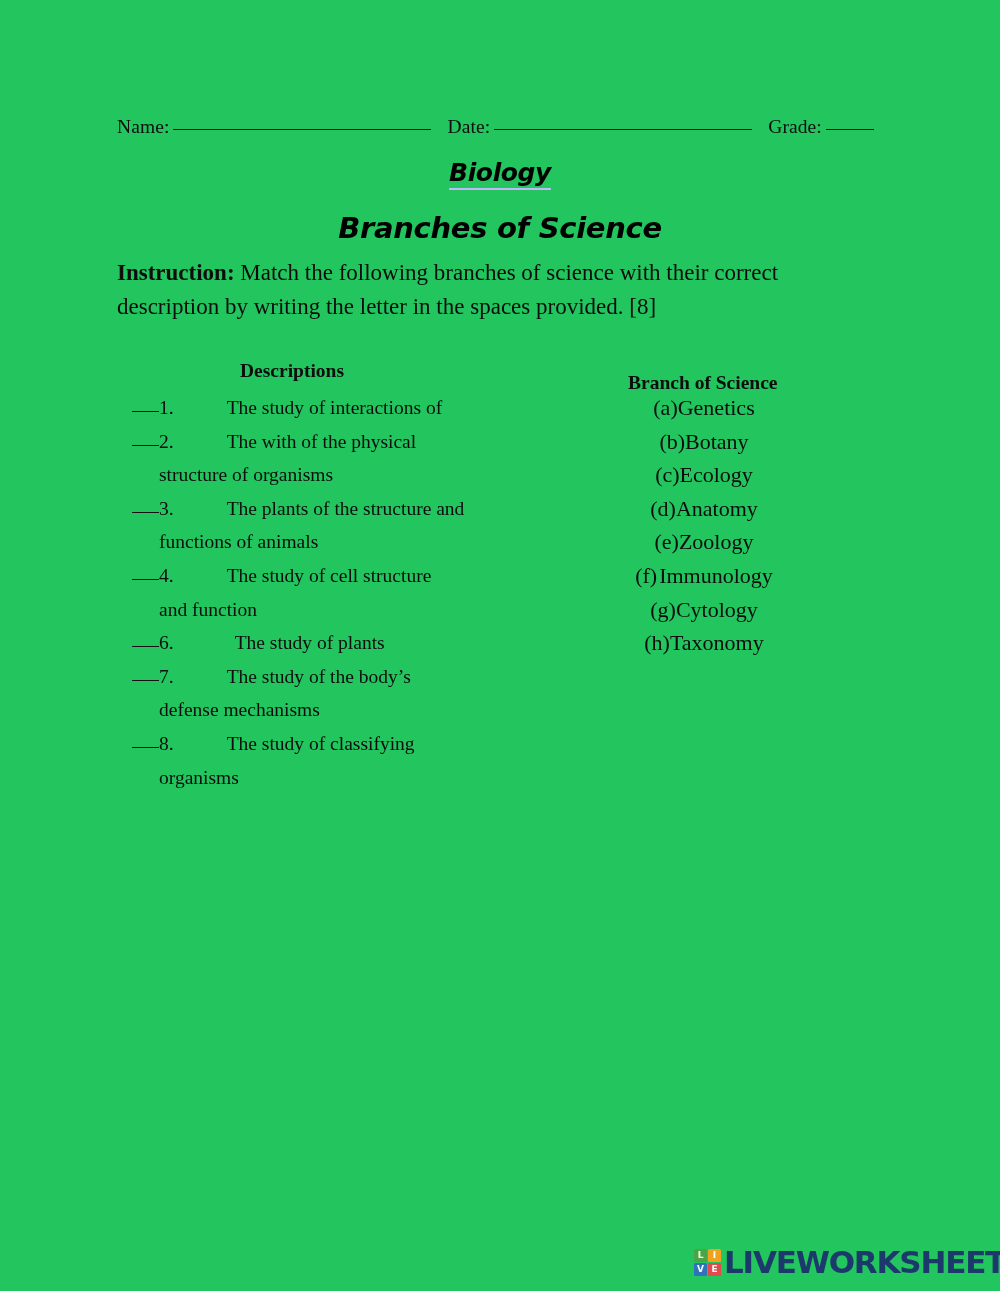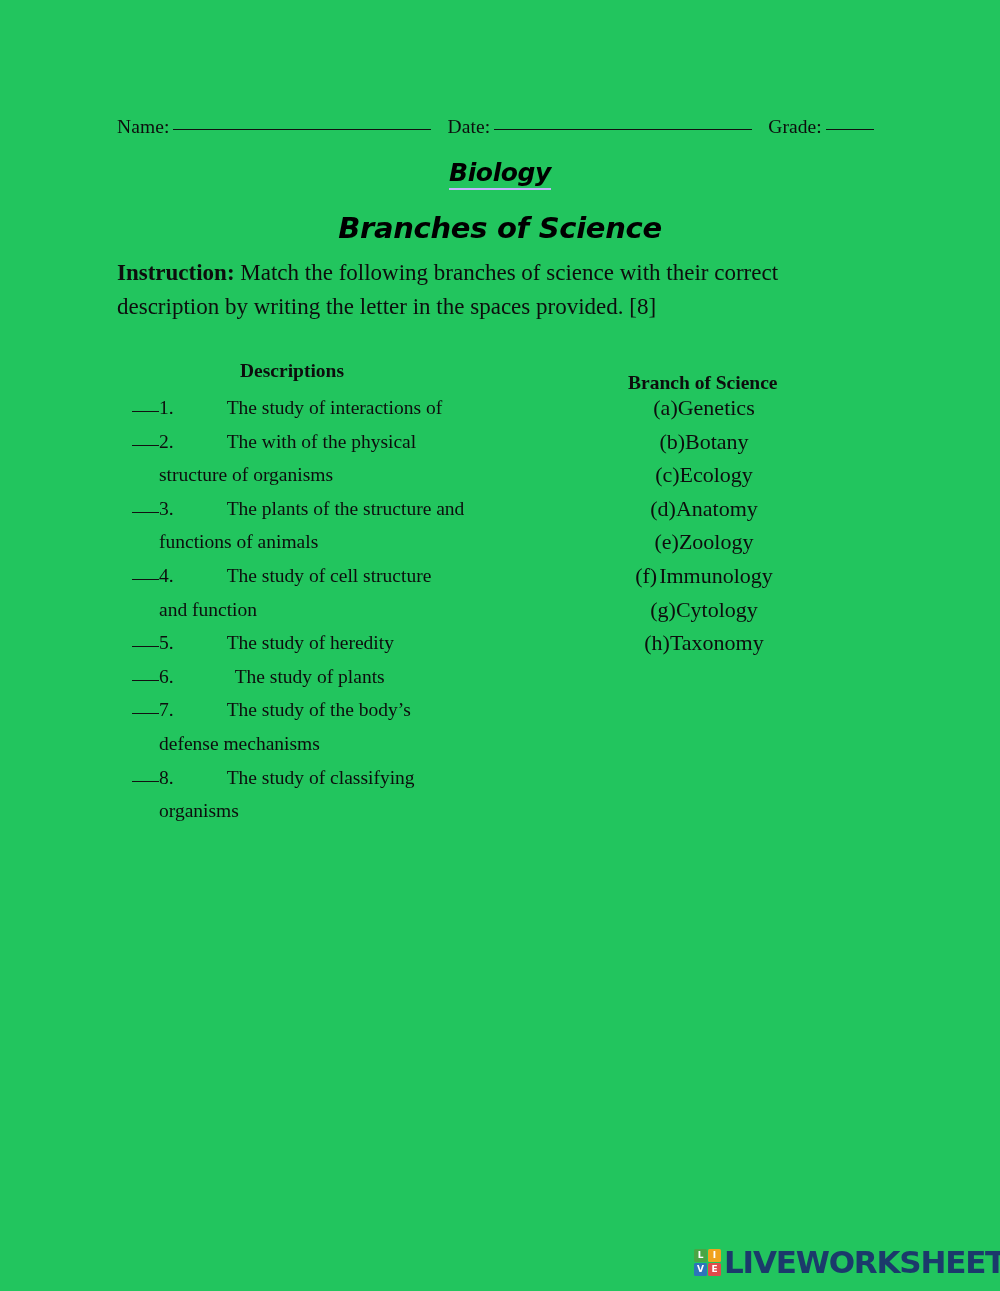--- a/index.html
+++ b/index.html
@@ -197,21 +197,20 @@
 
       <div class="desc-line"><span class="blank"></span><span class="num">2.</span><span class="tab"></span><span>The with of the physical</span></div>
       <div class="desc-line cont">structure of organisms</div>
 
       <div class="desc-line"><span class="blank"></span><span class="num">3.</span><span class="tab"></span><span>The plants of the structure and</span></div>
       <div class="desc-line cont">functions of animals</div>
 
       <div class="desc-line"><span class="blank"></span><span class="num">4.</span><span class="tab"></span><span>The study of cell structure</span></div>
       <div class="desc-line cont">and function</div>
 
-      <div class="desc-line"><span class="blank"></span><span class="num">5.</span><span class="tab"></span><span>The study of heredity</span></div>
 
       <div class="desc-line"><span class="blank"></span><span class="num">6.</span><span class="tab wide"></span><span>The study of plants</span></div>
 
       <div class="desc-line"><span class="blank"></span><span class="num">7.</span><span class="tab"></span><span>The study of the body’s</span></div>
       <div class="desc-line cont">defense mechanisms</div>
 
       <div class="desc-line"><span class="blank"></span><span class="num">8.</span><span class="tab"></span><span>The study of classifying</span></div>
       <div class="desc-line cont">organisms</div>
 
     </div>

